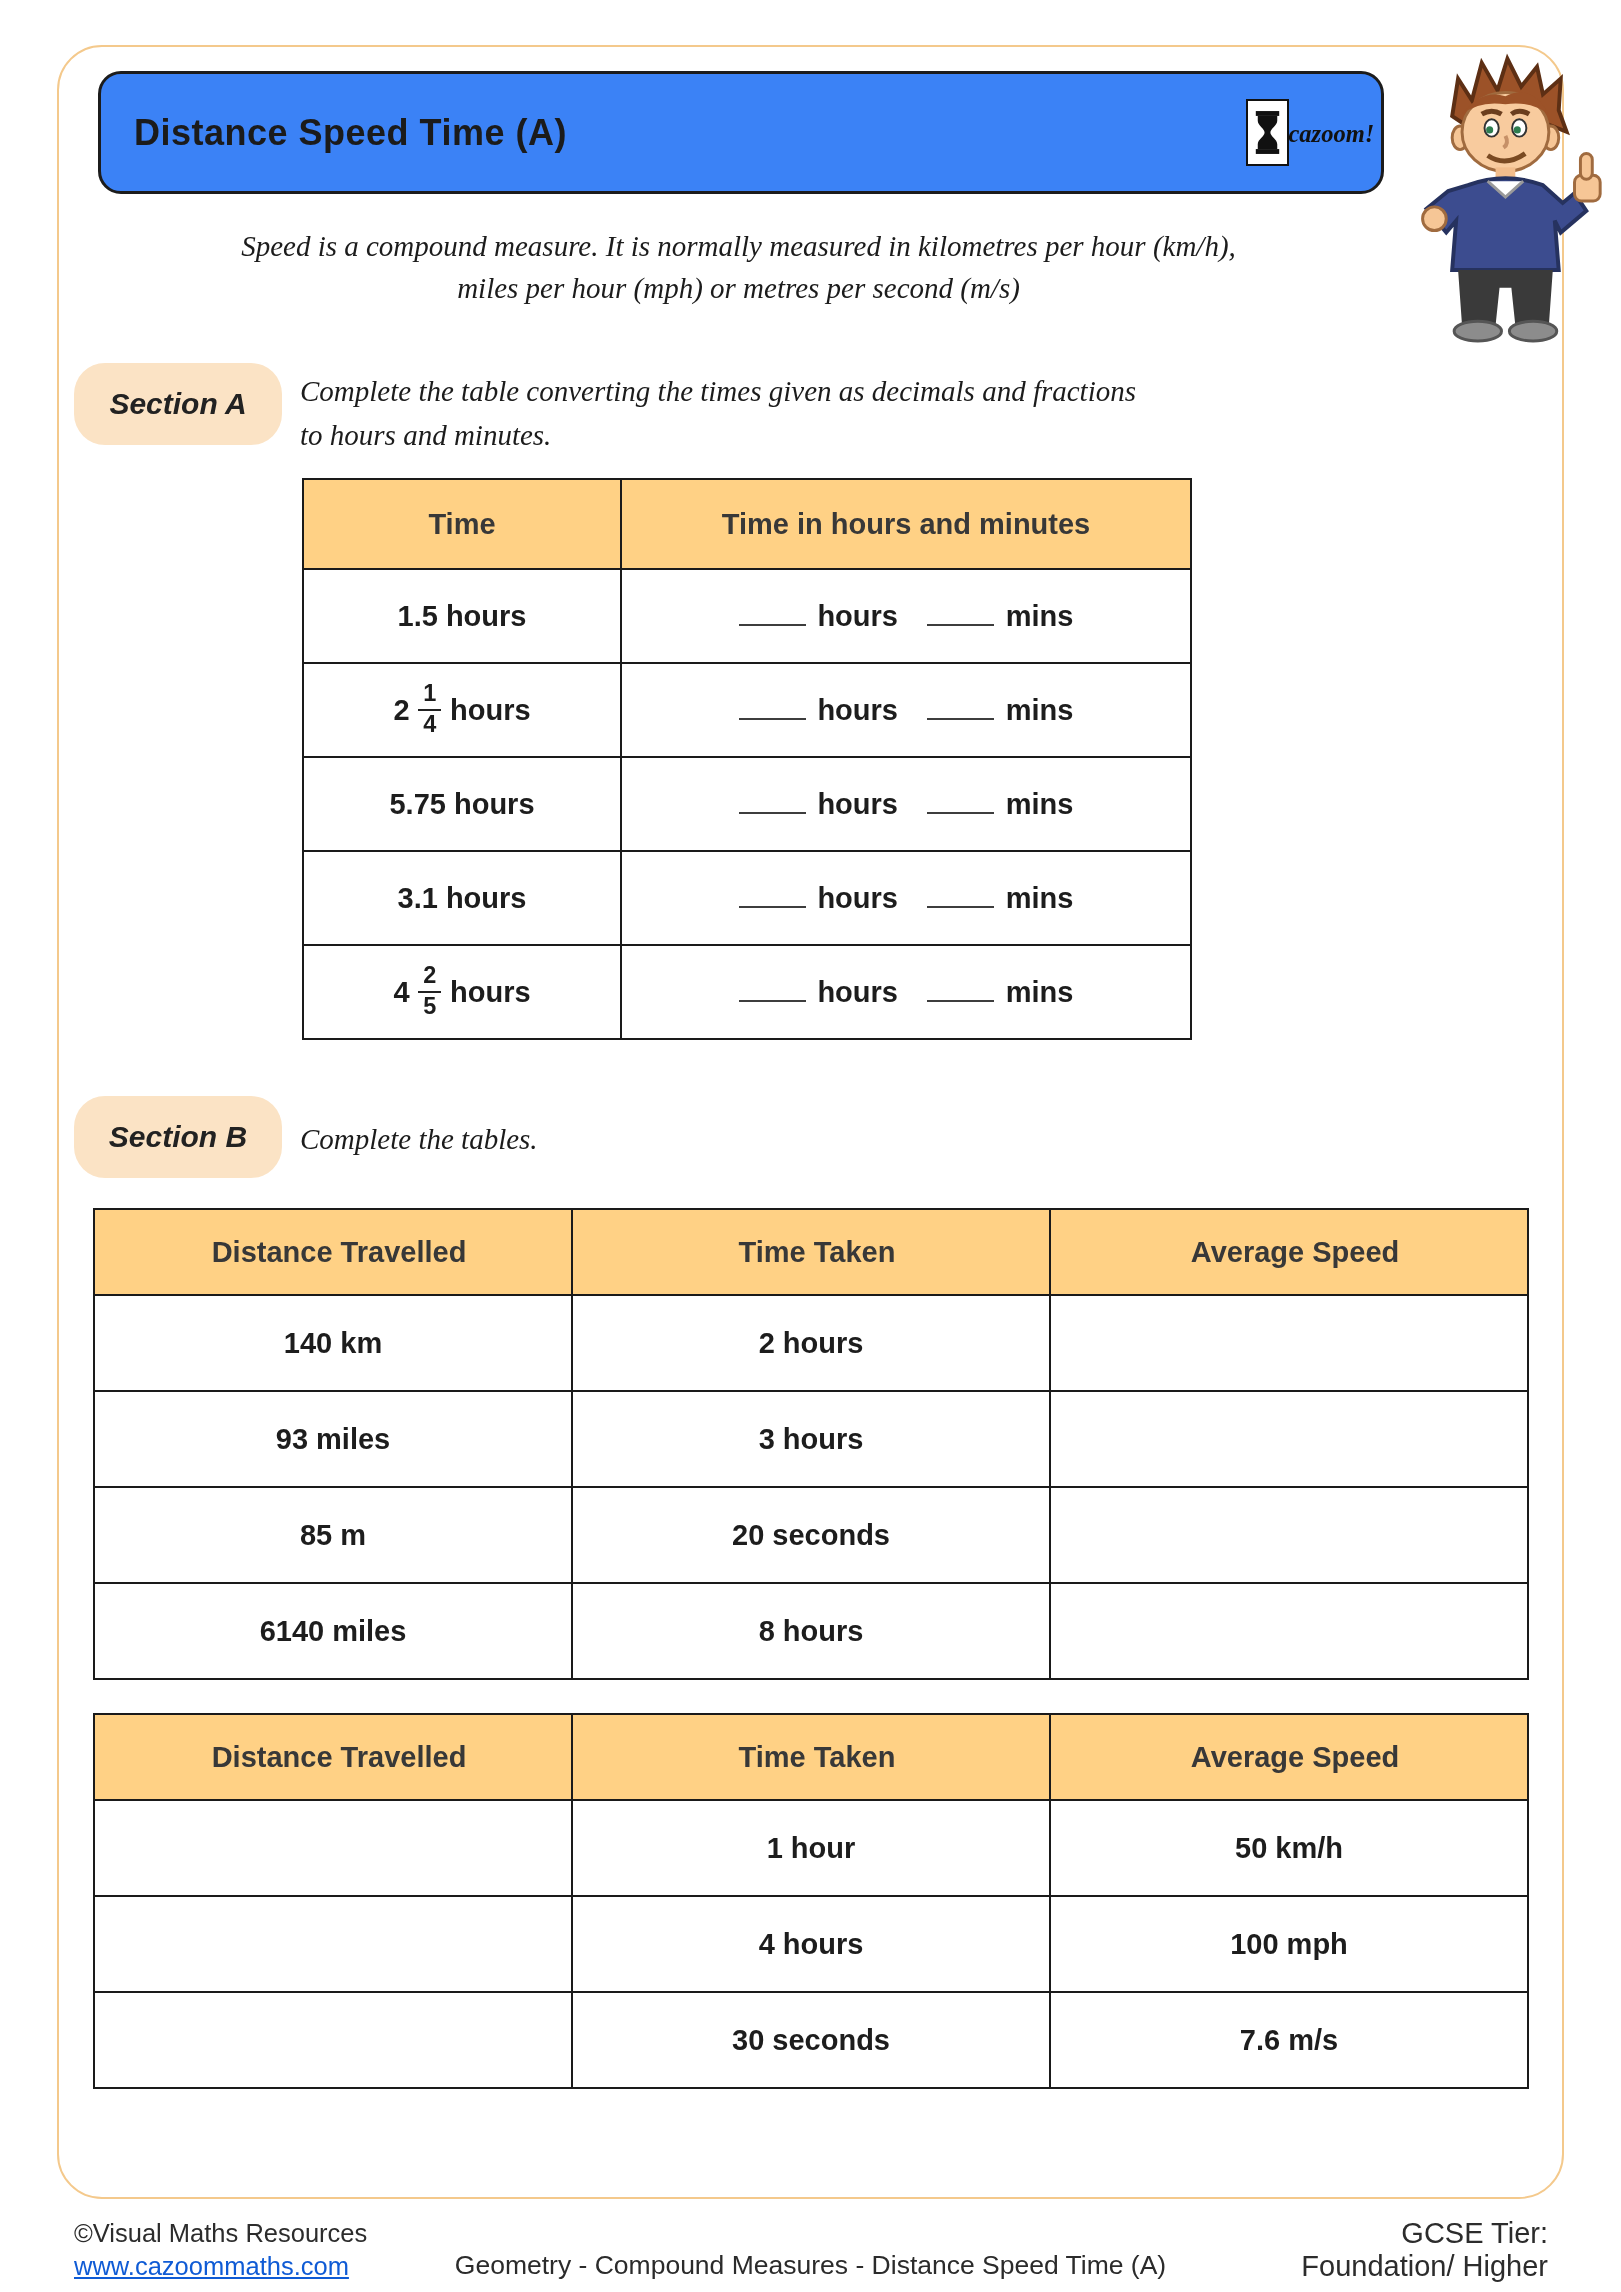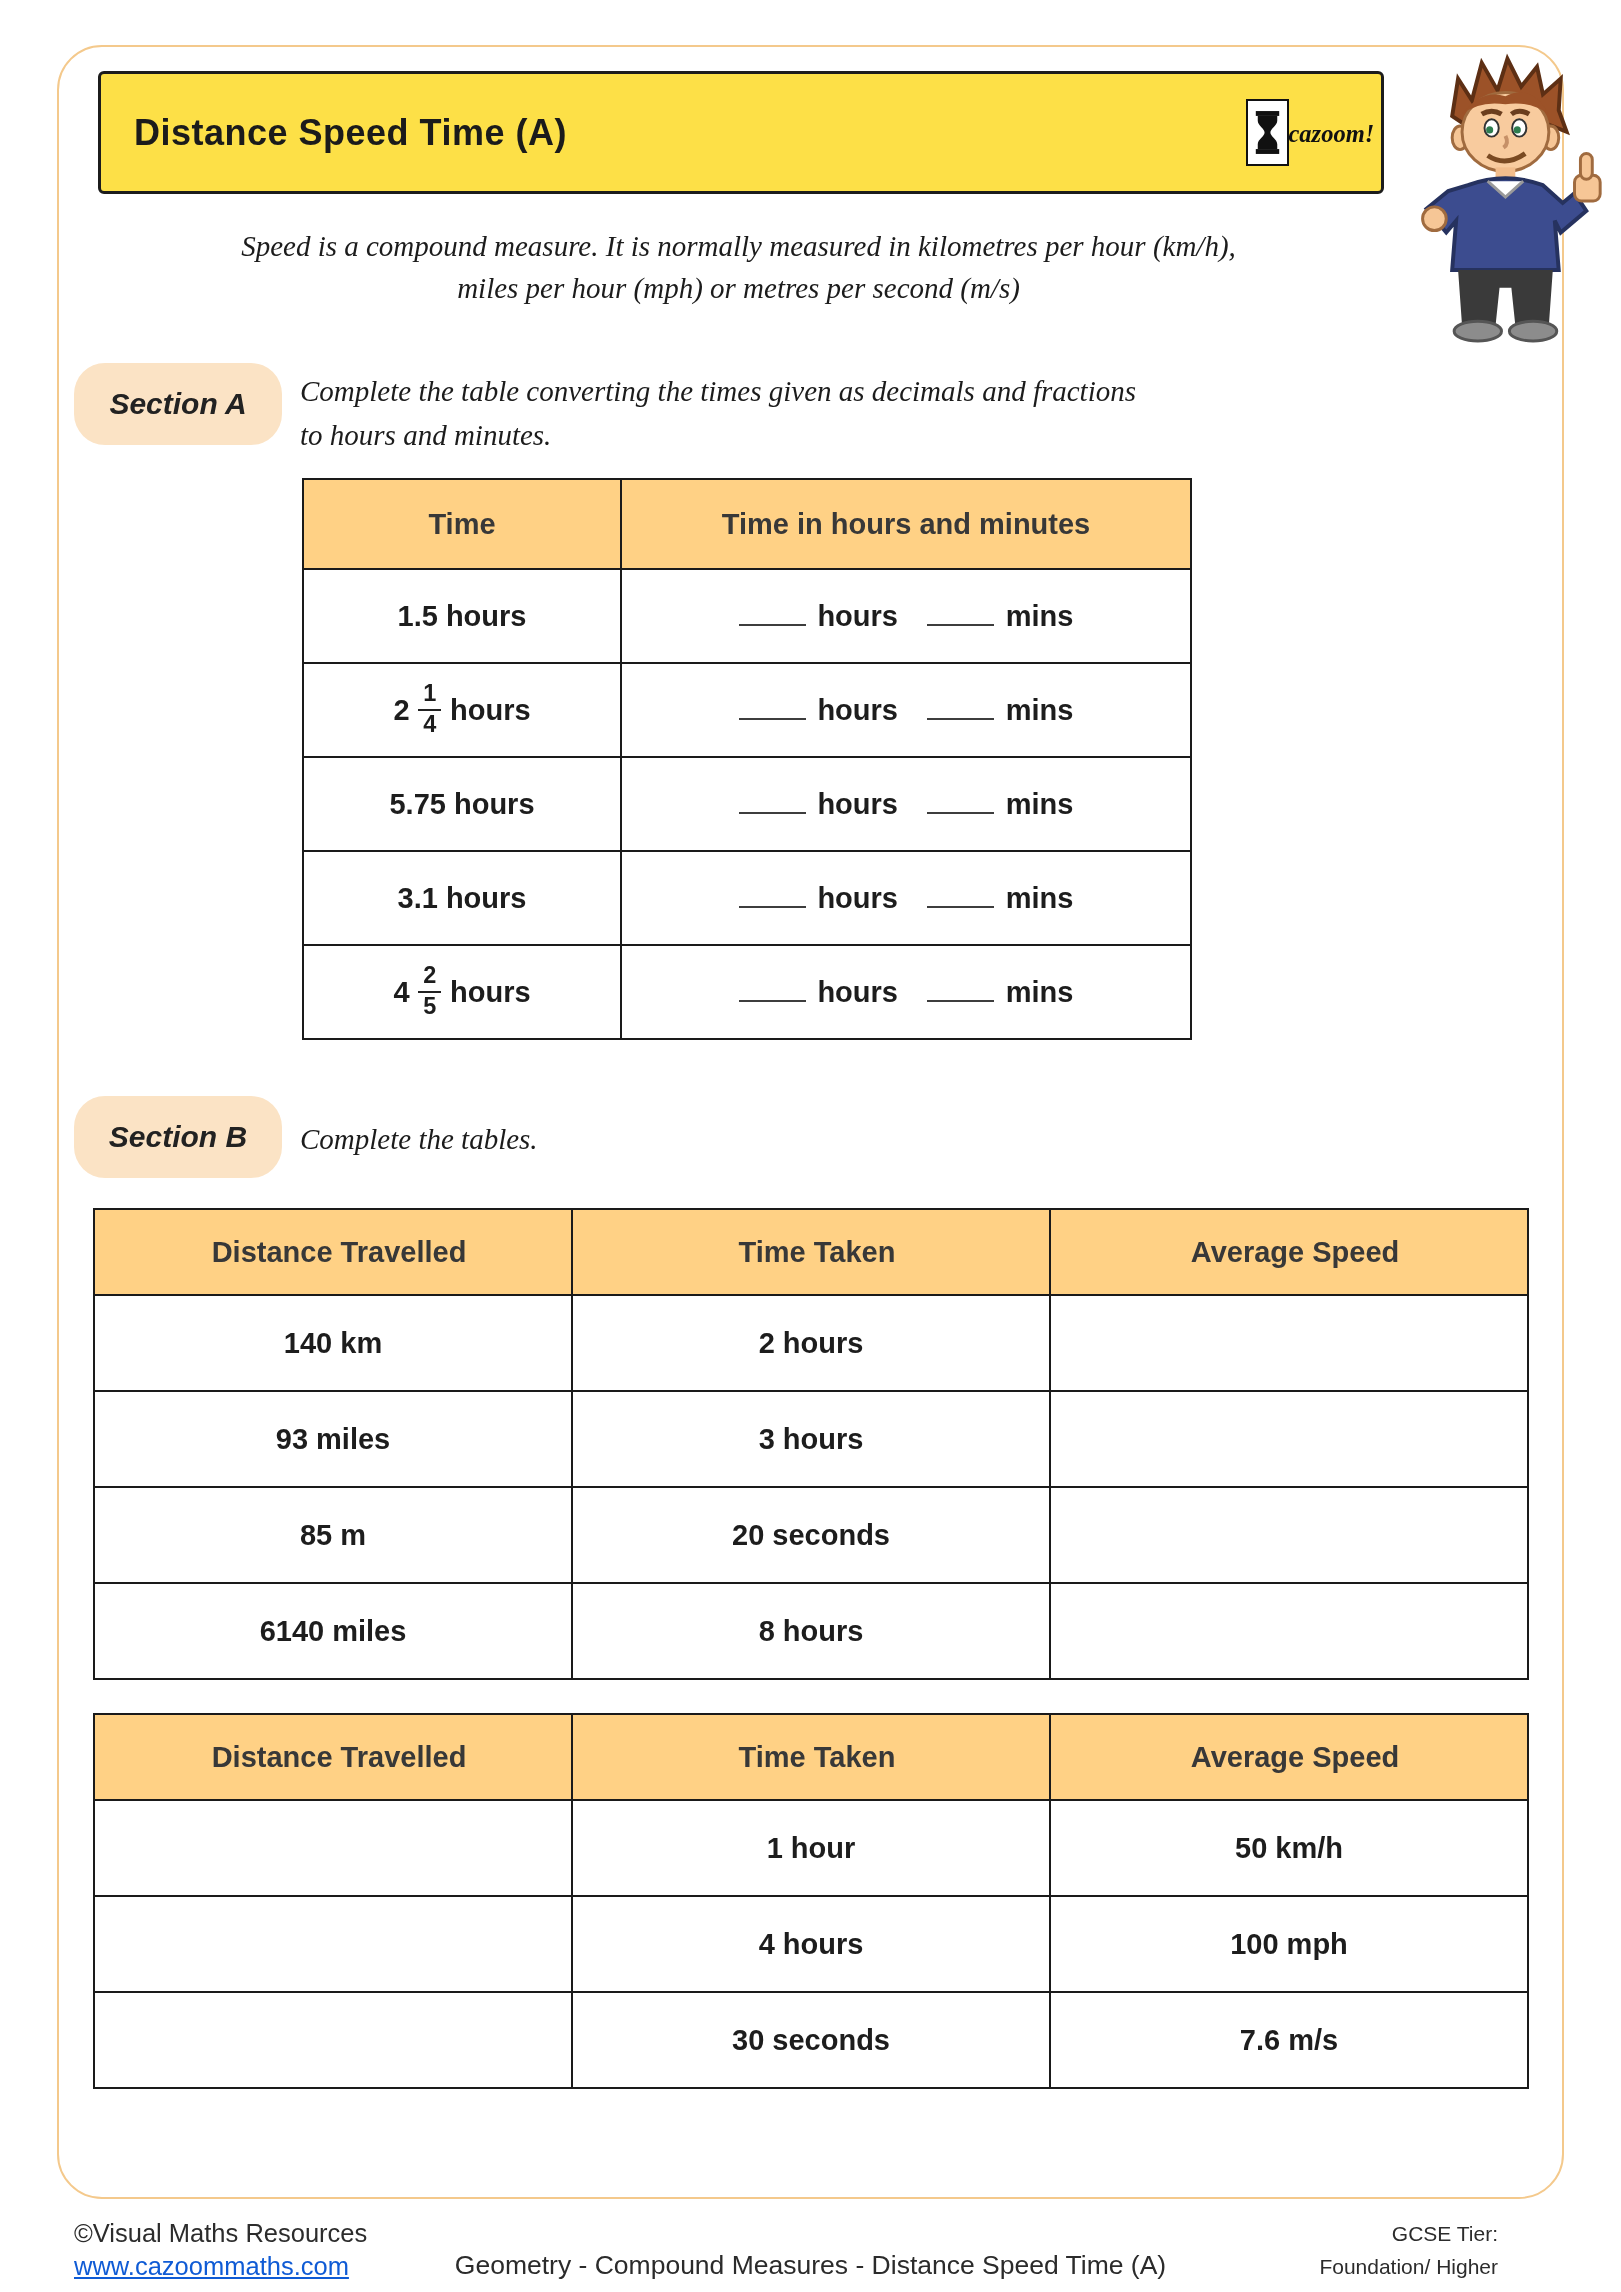--- a/index.html
+++ b/index.html
@@ -14,22 +14,22 @@
   
   .page-border {
     left: 57px; top: 45px; width: 1507px; height: 2154px;
     border: 2.9px solid var(--page-border, #F4C98C);
     border-radius: 45px;
   }
 
   
   .title-box {
     left: 98px; top: 71px; width: 1286px; height: 123px;
-    border: 3.9px solid #1c1c1c; border-radius: 6px;
-    background: #fde047;
+    border: 3.9px solid #1c1c1c; border-radius: 23px;
+    background: #3b82f6;
     display: flex; align-items: center; justify-content: space-between;
     padding: 0 25.5px 0 33px; z-index: 2;
   }
   .page-title {
     font-size: 36px; font-weight: bold; color: #1b1b1b; letter-spacing: 0.5px;
   }
   .logo { display: flex; flex-direction: row; align-items: center; width: 110px; }
   .logo-frame {
     width: 63px; height: 67px; border: 2.9px solid #111; background: #fff;
     display: flex; align-items: center; justify-content: center;
@@ -102,22 +102,22 @@
   .frac .num { border-bottom: 2.9px solid #222; padding: 0 4.9px 1px; }
 
   
   .footer-left { left: 74px; top: 2217px; font-size: 25.5px; color: #2c2c2c; line-height: 33px; }
   .footer-link { color: #0f5bd5; text-decoration: underline; cursor: pointer; }
   .footer-center {
     left: 0; top: 2250px; width: 1621px; text-align: center;
     font-size: 26.5px; color: #2b2b2b;
   }
   .footer-right {
-    left: 1028px; top: 2217px; width: 470px; text-align: right;
-    font-size: 21px; color: #2c2c2c; line-height: 33px;
+    left: 1078px; top: 2217px; width: 470px; text-align: right;
+    font-size: 29px; color: #2c2c2c; line-height: 33px;
   }
 </style>
 </head>
 <body>
 
 <div class="abs page-border"></div>
 
 <div class="abs title-box">
   <div class="page-title">Distance Speed Time (A)</div>
   <div class="logo">

